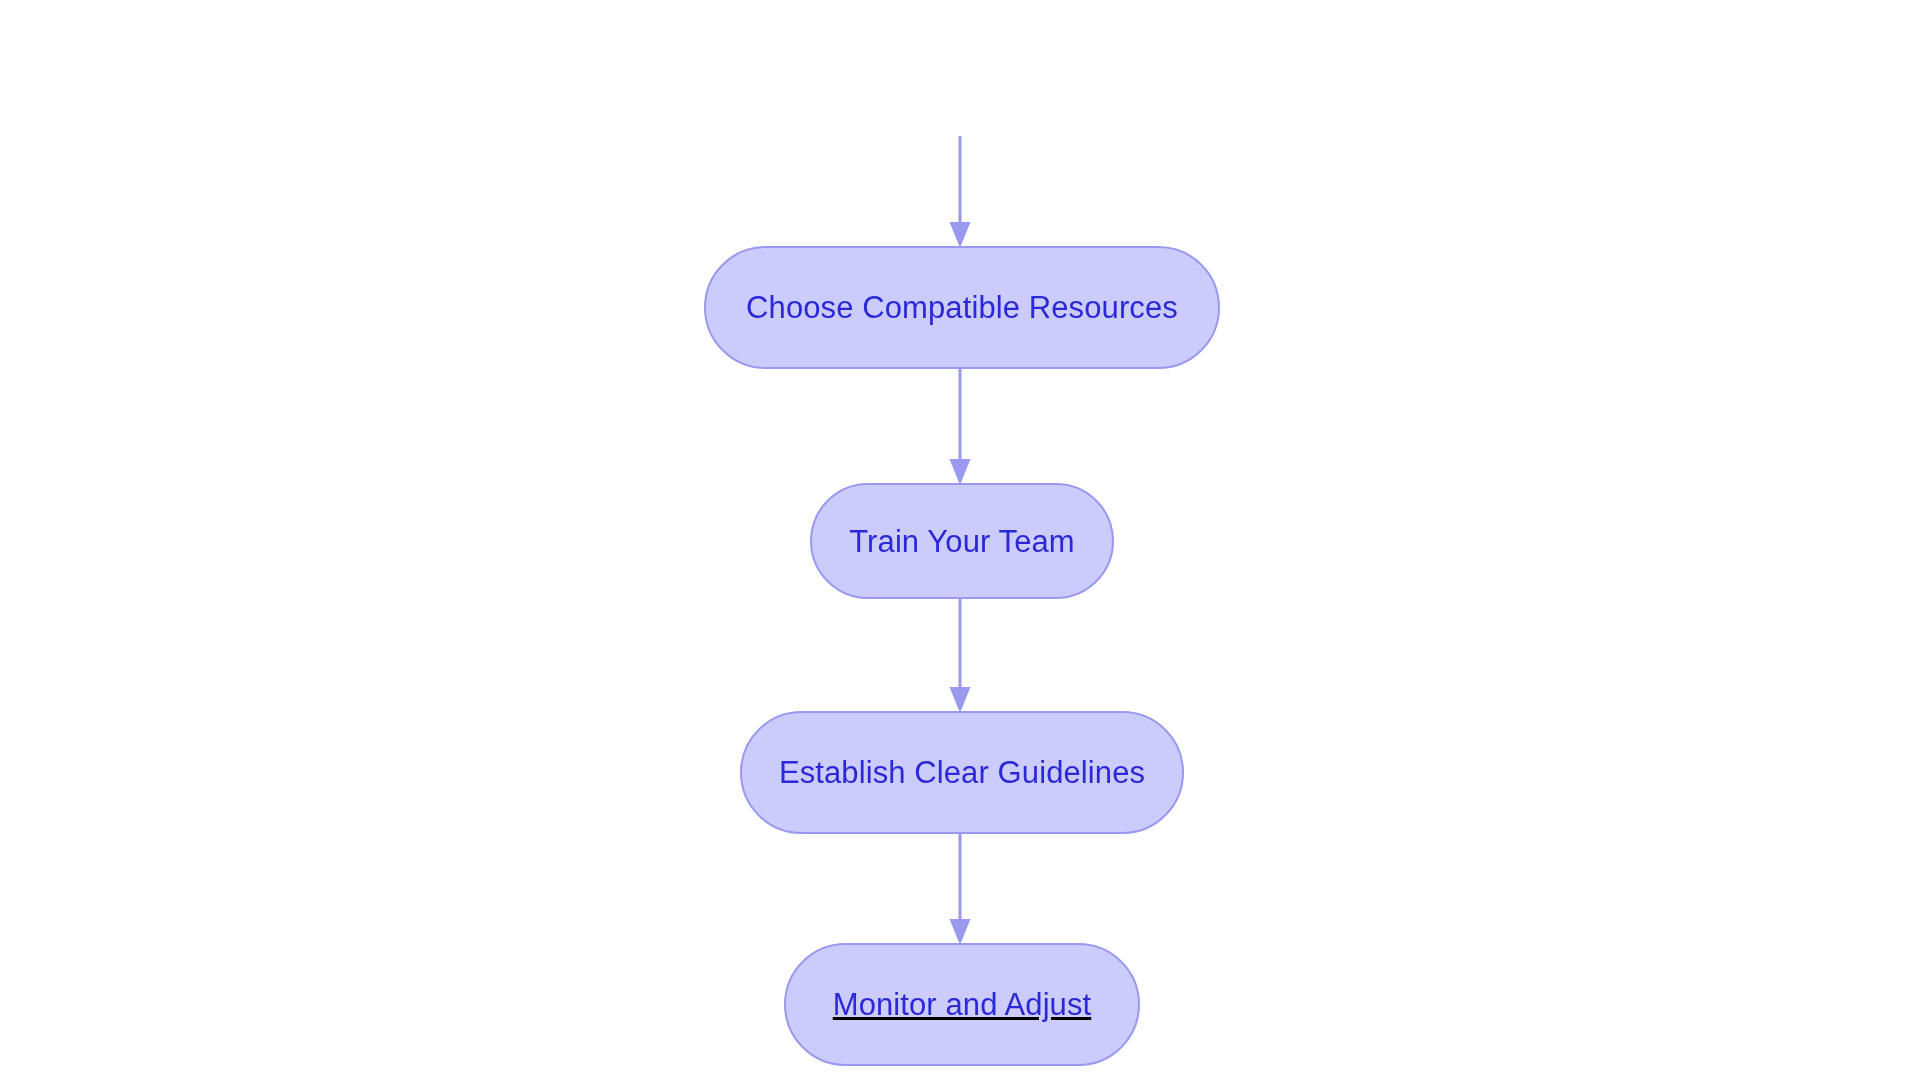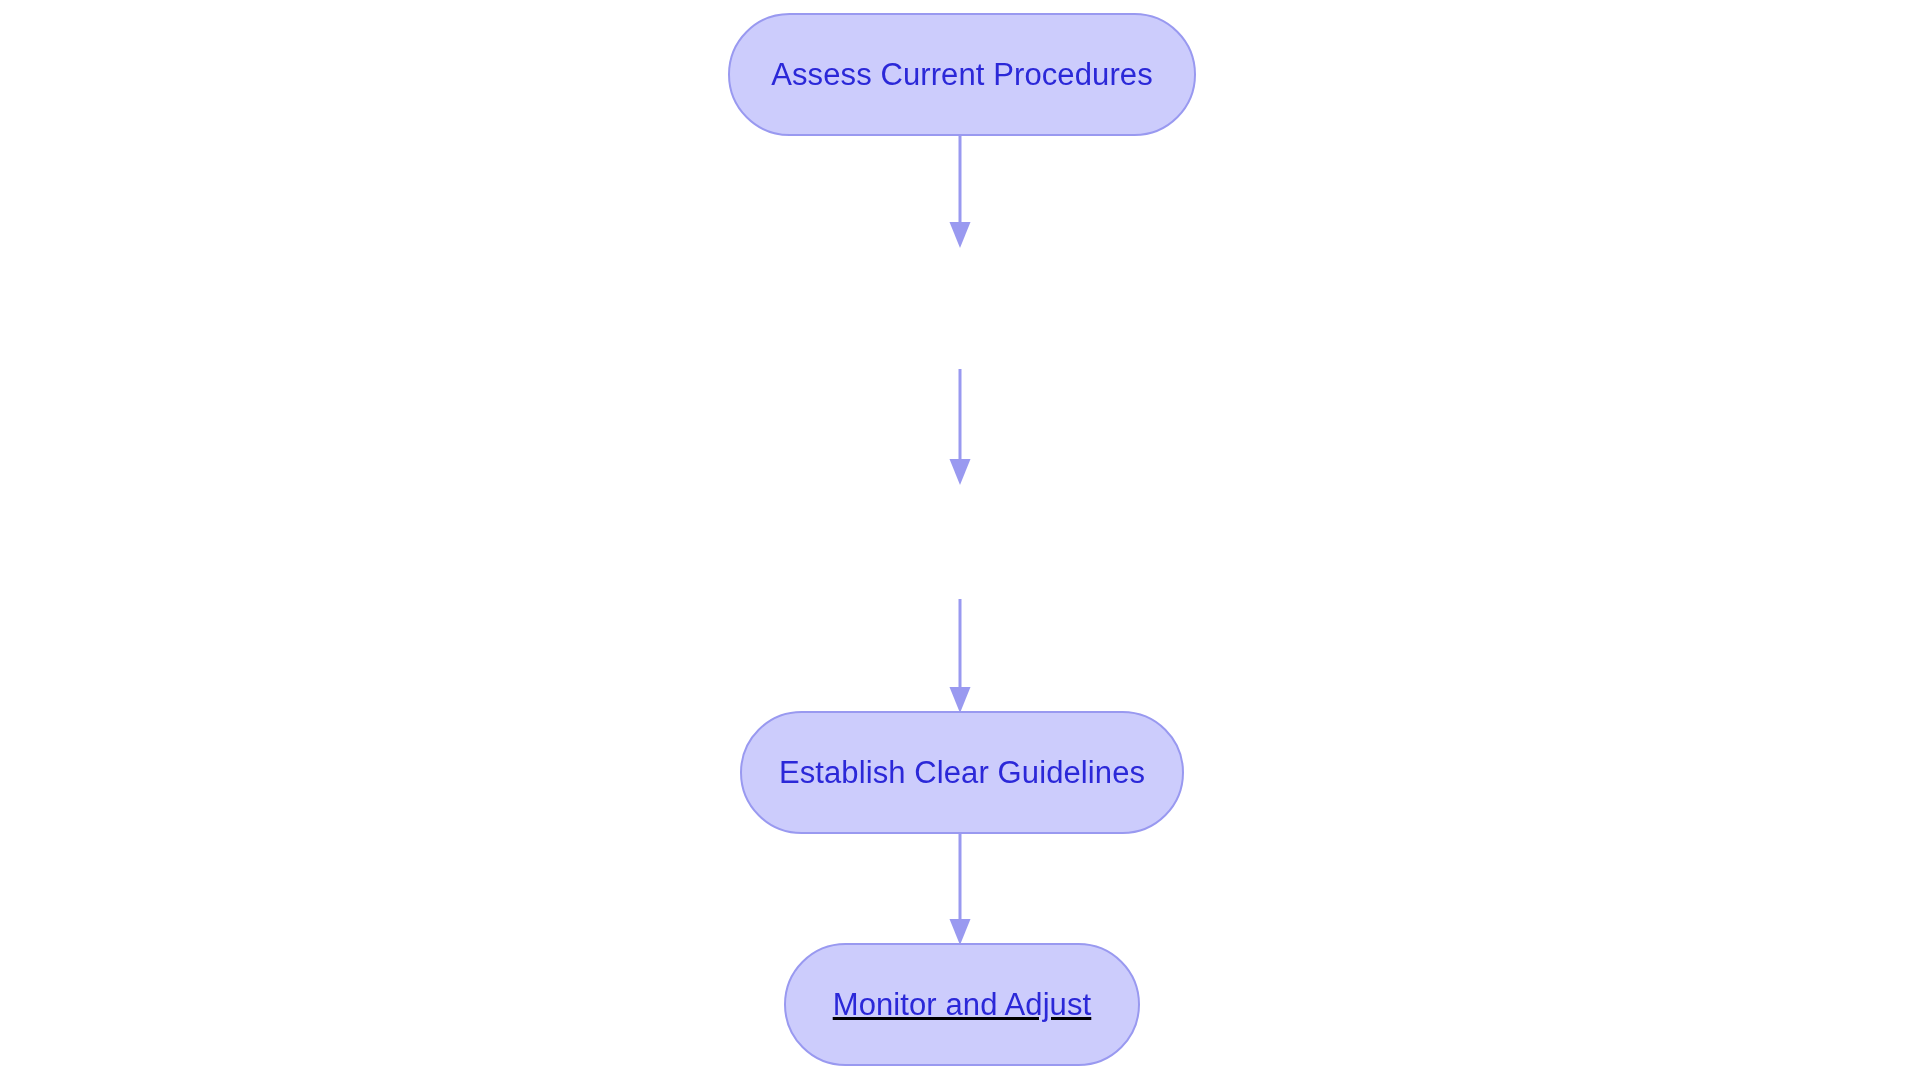--- a/index.html
+++ b/index.html
@@ -69,35 +69,38 @@
   .edge-1 { left: 945px; top: 136px; width: 30px; height: 112px; }
   .edge-2 { left: 945px; top: 369px; width: 30px; height: 116px; }
   .edge-3 { left: 945px; top: 599px; width: 30px; height: 114px; }
   .edge-4 { left: 945px; top: 834px; width: 30px; height: 111px; }
 </style>
 </head>
 <body>
 
 <div id="flowchart-canvas">
 
-  <div class="node node-1">
-    <span class="node-label">Assess Current Procedures</span>
-  </div>
 
   <svg class="edge edge-1" viewBox="0 0 30 112">
     <line class="edge-line" x1="15" y1="0" x2="15" y2="88"></line>
     <polygon class="edge-head" points="15,112 4.5,86 25.5,86"></polygon>
   </svg>
 
+  <div class="node node-2">
+    <span class="node-label">Choose Compatible Resources</span>
+  </div>
 
   <svg class="edge edge-2" viewBox="0 0 30 116">
     <line class="edge-line" x1="15" y1="0" x2="15" y2="92"></line>
     <polygon class="edge-head" points="15,116 4.5,90 25.5,90"></polygon>
   </svg>
 
+  <div class="node node-3">
+    <span class="node-label">Train Your Team</span>
+  </div>
 
   <svg class="edge edge-3" viewBox="0 0 30 114">
     <line class="edge-line" x1="15" y1="0" x2="15" y2="90"></line>
     <polygon class="edge-head" points="15,114 4.5,88 25.5,88"></polygon>
   </svg>
 
   <div class="node node-4">
     <span class="node-label">Establish Clear Guidelines</span>
   </div>
 

